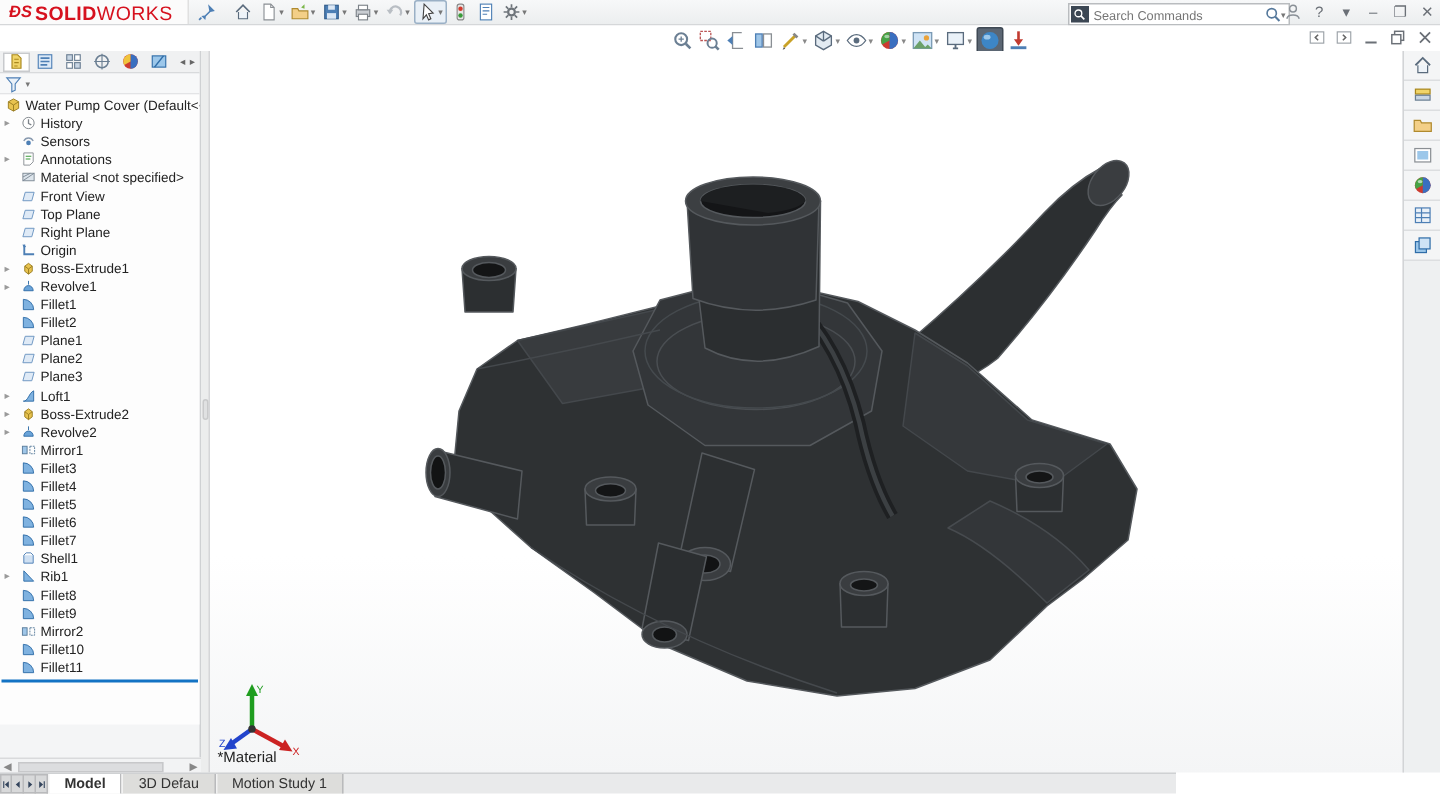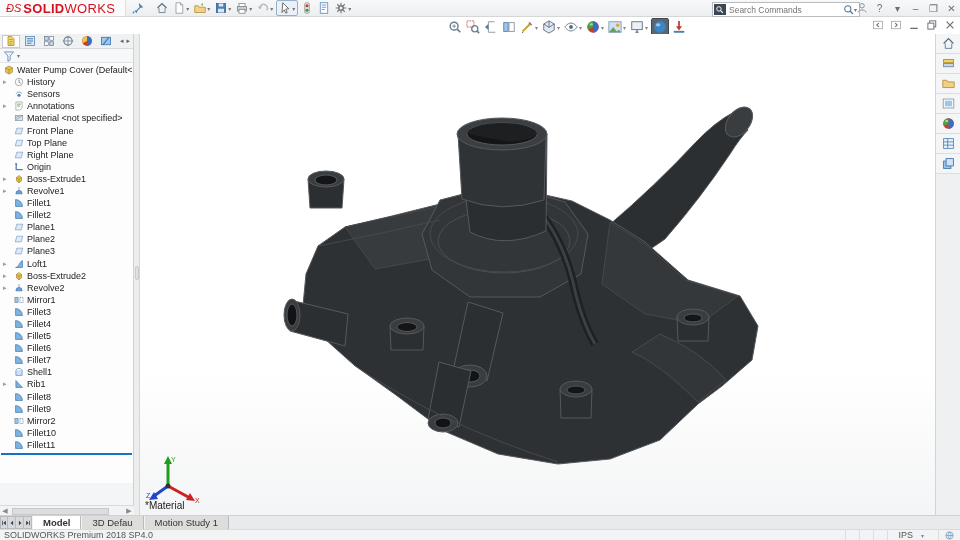--- a/index.html
+++ b/index.html
@@ -2,21 +2,21 @@
 <html><head>
 <meta charset="utf-8">
 <style>
   * { margin:0; padding:0; box-sizing:border-box; }
   html,body { width:960px; height:540px; overflow:hidden; font-family:"Liberation Sans",sans-serif; background:#fff; }
   #app { position:relative; width:960px; height:540px; background:#fff; font-size:9px; color:#333; }
 
   
   #titlebar { position:absolute; left:0; top:0; width:960px; height:17px; background:linear-gradient(#f7f8f9,#eceeef); border-bottom:1px solid #d5d7d9; display:flex; align-items:center; }
   #logo { display:flex; align-items:center; gap:2px; padding:0 10px 0 6px; height:100%; background:#fbfbfb; border-right:1px solid #e0e0e0; }
-  #logo .ds { color:#d6111e; font-weight:normal; font-style:italic; font-size:11px; }
+  #logo .ds { color:#d6111e; font-weight:bold; font-style:italic; font-size:11px; }
   #logo .sw { color:#d6111e; font-size:13px; letter-spacing:.3px; }
   #logo .sw b { font-weight:bold; }
   #menus { display:flex; height:100%; align-items:center; }
   .menu-item { padding:0 7px; font-size:10px; color:#444; height:100%; display:flex; align-items:center; cursor:default; }
   #pin { margin:0 6px; }
   #qat { display:flex; align-items:center; gap:1px; margin-left:4px; }
   .qbtn { display:flex; align-items:center; padding:1px 2px; border-radius:2px; }
   .qbtn.boxed { border:1px solid #9ab0c6; background:#e9f0f7; }
   .qbtn .caret { font-size:6px; color:#777; margin-left:1px; }
   .icon12 svg { width:12px; height:12px; display:block; }
@@ -68,21 +68,21 @@
   #model-svg { position:absolute; left:0; top:0; }
   #triad { position:absolute; left:6px; top:420px; }
   #orientation-label { position:absolute; left:5px; top:466px; font-size:10px; color:#222; }
 
   
   #task-pane { position:absolute; right:0; top:34px; width:25px; height:481px; background:#eef0f1; border-left:1px solid #d2d4d6; }
   #task-pane .tp-btn { width:24px; height:20px; display:flex; align-items:center; justify-content:center; border-bottom:1px solid #dcdee0; background:#f4f5f6; }
   #task-pane .tp-btn svg { width:13px; height:13px; }
 
   
-  #tabbar { position:absolute; left:0; top:515px; width:960px; height:14px; background:#e9eaeb; border-top:1px solid #cfd1d3; display:flex; align-items:stretch; }
+  #tabbar { position:absolute; left:0; top:515px; width:784px; height:14px; background:#e9eaeb; border-top:1px solid #cfd1d3; display:flex; align-items:stretch; }
   #tab-nav { display:flex; }
   #tab-nav .nav-btn { width:8px; display:flex; align-items:center; justify-content:center; background:#d8d9da; border:1px solid #b9babc; border-left:none; }
   #tab-nav .nav-btn:first-child{ border-left:1px solid #b9babc; }
   #tab-nav .nav-btn svg { width:6px; height:6px; }
   .doc-tab { padding:0 10px; display:flex; align-items:center; font-size:9.5px; color:#333; background:#dddddb; border-right:1px solid #b9babc; border-left:1px solid #f2f2f2; }
   .doc-tab.active { background:#fff; font-weight:bold; }
 
   
   #statusbar { position:absolute; left:0; top:529px; width:960px; height:11px; background:#f2f3f4; border-top:1px solid #d9dadc; display:flex; align-items:center; font-size:9px; color:#555; }
   #statusbar .product { padding-left:4px; }
@@ -489,21 +489,21 @@
               </svg>
             </span>
             <span>Material &lt;not specified&gt;</span>
           </div>
           <div class="trow">
             <span class="ticon icon10">
               <svg viewBox="0 0 16 16" xmlns="http://www.w3.org/2000/svg">
                 <path d="M4.5 3.5h9.5L11.5 12.5H2z" fill="#cfe0f2" fill-opacity=".65" stroke="#6a93c0"></path>
               </svg>
             </span>
-            <span>Front Plane</span>
+            <span>Front View</span>
           </div>
           <div class="trow">
             <span class="ticon icon10">
               <svg viewBox="0 0 16 16" xmlns="http://www.w3.org/2000/svg">
                 <path d="M4.5 3.5h9.5L11.5 12.5H2z" fill="#cfe0f2" fill-opacity=".65" stroke="#6a93c0"></path>
               </svg>
             </span>
             <span>Top Plane</span>
           </div>
           <div class="trow">
@@ -898,31 +898,13 @@
           </span>
         </div>
       </div>
     <div id="doc-tabs" style="display:flex;">
         <div class="doc-tab active">Model</div>
         <div class="doc-tab">3D Defau</div>
         <div class="doc-tab">Motion Study 1</div>
       </div>
   </div>
 
-  <div id="statusbar">
-    <span class="product">SOLIDWORKS Premium 2018 SP4.0</span>
-    <div class="right">
-      <span class="cell"></span>
-      <span class="cell"></span>
-      <span class="cell"></span>
-      <span class="units">
-        <span>IPS</span>
-        <span class="caret">▾</span>
-      </span>
-      <span class="globe icon10">
-          <svg viewBox="0 0 16 16" xmlns="http://www.w3.org/2000/svg">
-            <circle cx="8" cy="8" r="6.5" fill="#e6eef5" stroke="#5a8ab0"></circle>
-            <path d="M1.5 8h13M8 1.5c3.5 3.5 3.5 9.5 0 13-3.5-3.5-3.5-9.5 0-13" fill="none" stroke="#5a8ab0"></path>
-          </svg>
-        </span>
-    </div>
-  </div>
 </div>
 
 </body></html>

